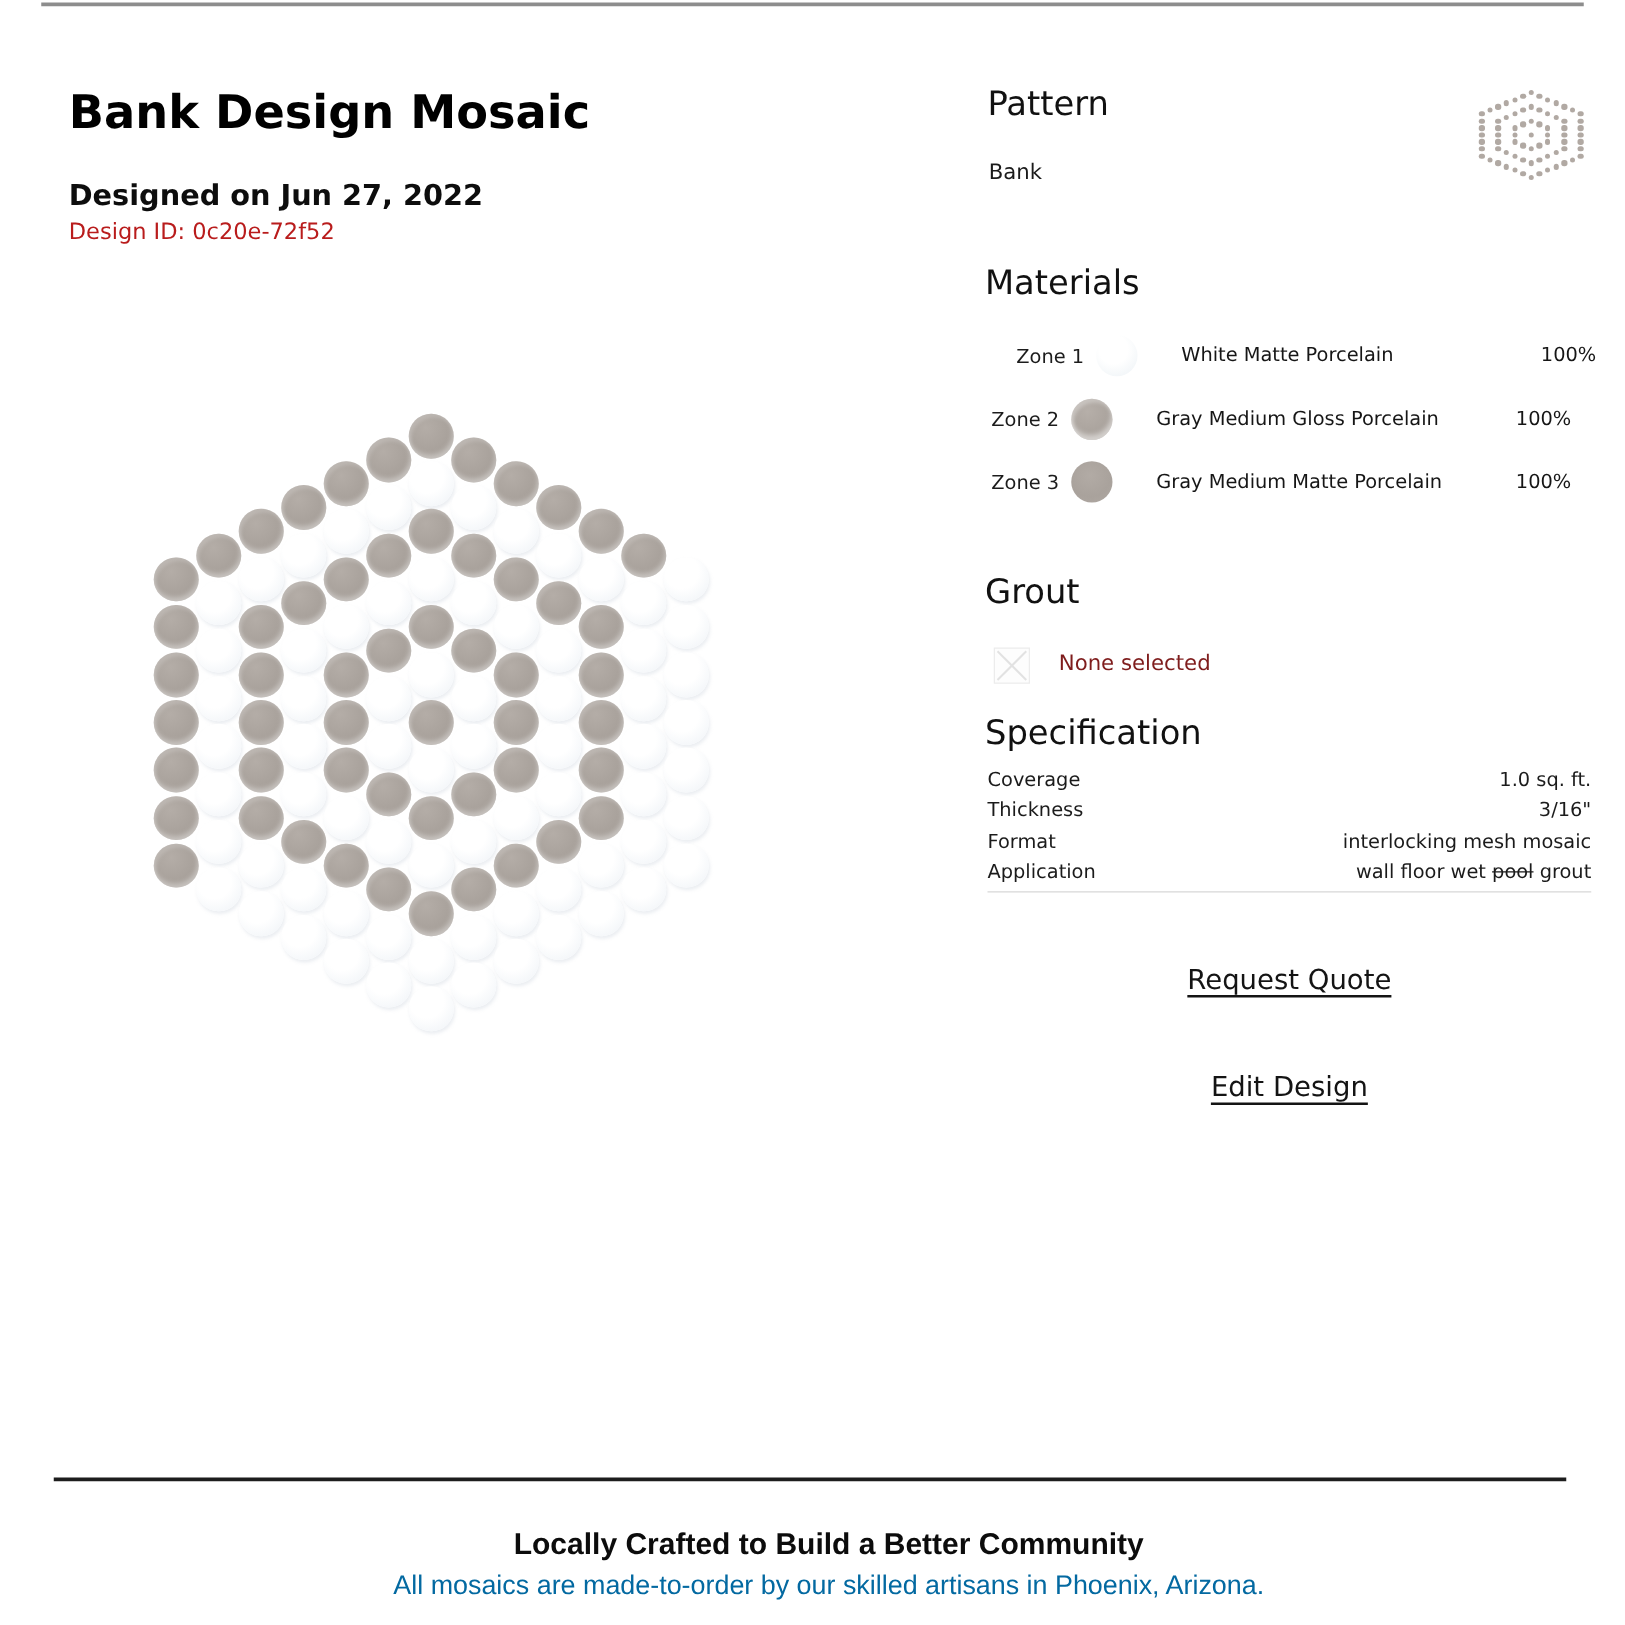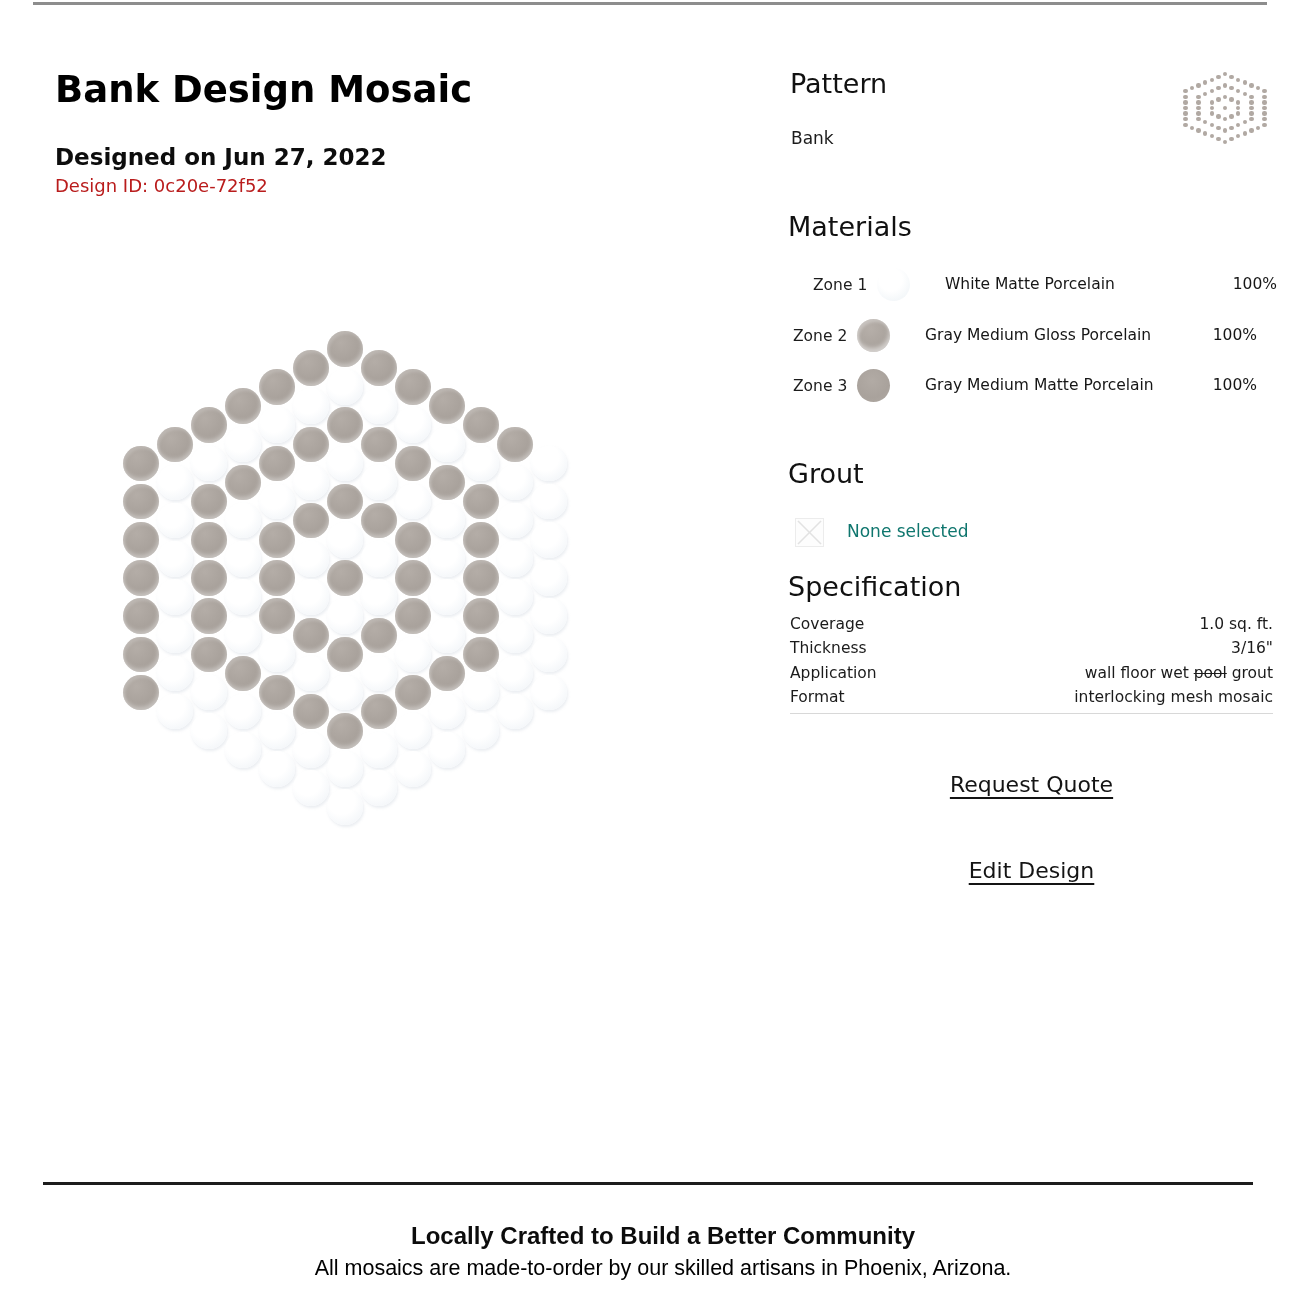--- a/index.html
+++ b/index.html
@@ -43,35 +43,35 @@
     box-shadow:inset -1px -4px 4px rgba(255,255,255,0.5), inset 2px 3px 3px rgba(255,255,255,0.3);
   }
   .swatch-matte{
     background:radial-gradient(circle at 45% 35%, #b2aba5 0%, #a9a29c 60%, #b0a9a3 100%);
   }
   .zone-material{position:absolute;left:137px;top:7px;font-size:15.5px;color:#161616;}
   .zone-percent{position:absolute;right:16px;top:7px;font-size:15.5px;color:#161616;}
   .h-grout{left:788px;top:458px;}
   .grout-checkbox{left:795px;top:518px;width:29px;height:29px;background:#fdfdfd;border:1px solid #ececec;box-sizing:border-box;}
   .grout-checkbox svg{display:block;}
-  .grout-none{left:847px;top:521px;font-size:17px;color:#0f766e;}
+  .grout-none{left:847px;top:521px;font-size:17px;color:#7f1d1d;}
   .h-spec{left:788px;top:571px;}
   .spec-table{left:790px;top:612px;width:483px;border-bottom:1px solid #d8d8d8;padding-bottom:4px;}
   .spec-row{position:relative;height:24.3px;font-size:15.5px;color:#1b1b1b;}
   .spec-label{position:absolute;left:0;top:3px;}
   .spec-value{position:absolute;right:0;top:3px;text-align:right;}
   .spec-value s{text-decoration:line-through;}
   .link{width:483px;left:790px;text-align:center;font-size:22px;color:#141414;}
   .link span{text-decoration:underline;text-underline-offset:5px;text-decoration-thickness:1.5px;cursor:pointer;}
   .link-quote{top:772px;}
   .link-edit{top:858px;}
   
   .footer-line{left:43px;top:1182px;width:1210px;height:3px;background:#1d1d1d;}
   .footer-head{left:26px;top:1222px;width:1274px;text-align:center;font-size:24px;font-weight:bold;color:#0c0c0c;font-family:"Liberation Sans",sans-serif;}
-  .footer-sub{left:26px;top:1256px;width:1274px;text-align:center;font-size:21.5px;color:#000000;font-family:"Liberation Sans",sans-serif;}
+  .footer-sub{left:26px;top:1256px;width:1274px;text-align:center;font-size:21.5px;color:#0369a1;font-family:"Liberation Sans",sans-serif;}
 </style>
 </head>
 <body>
 
 <div class="abs top-line"></div>
 
 <div class="abs page-title">Bank Design Mosaic</div>
 <div class="abs designed-on">Designed on Jun 27, 2022</div>
 <div class="abs design-id">Design ID: 0c20e-72f52</div>
 
@@ -318,26 +318,26 @@
 <div class="abs spec-table" id="spec-table">
     <div class="spec-row">
       <span class="spec-label">Coverage</span>
       <span class="spec-value">1.0 sq. ft.</span>
     </div>
     <div class="spec-row">
       <span class="spec-label">Thickness</span>
       <span class="spec-value">3/16"</span>
     </div>
     <div class="spec-row">
+      <span class="spec-label">Format</span>
+      <span class="spec-value">interlocking mesh mosaic</span>
+    </div>
+    <div class="spec-row">
       <span class="spec-label">Application</span>
       <span class="spec-value">wall floor wet <s>pool</s> grout</span>
-    </div>
-    <div class="spec-row">
-      <span class="spec-label">Format</span>
-      <span class="spec-value">interlocking mesh mosaic</span>
     </div>
   </div>
 
 <div class="abs link link-quote">
   <span>Request Quote</span>
 </div>
 <div class="abs link link-edit">
   <span>Edit Design</span>
 </div>
 

